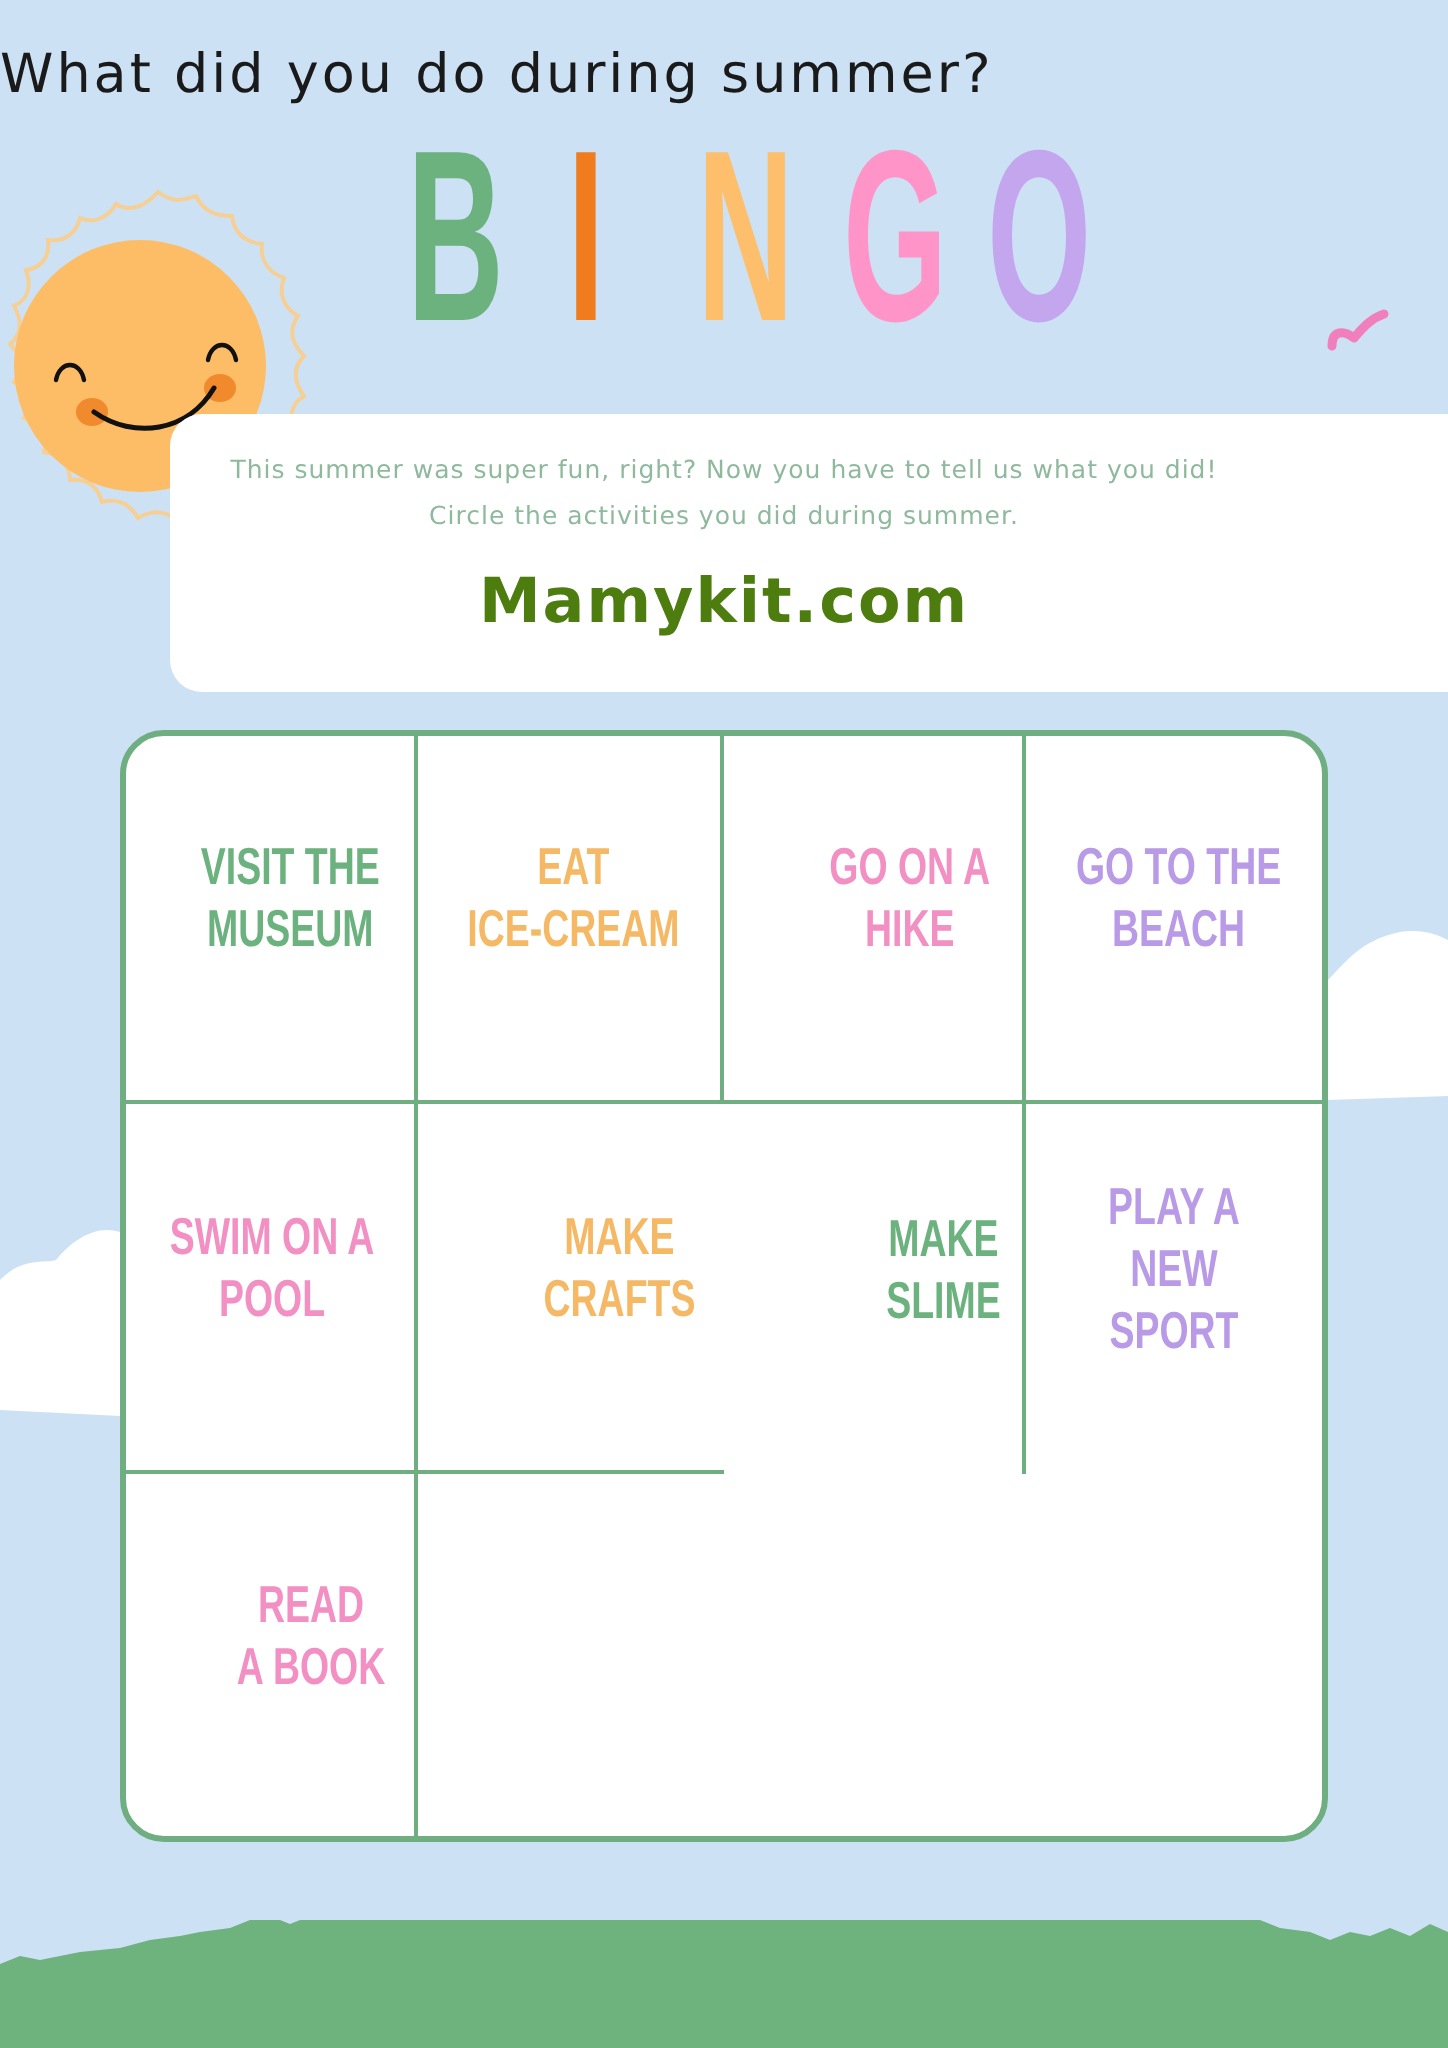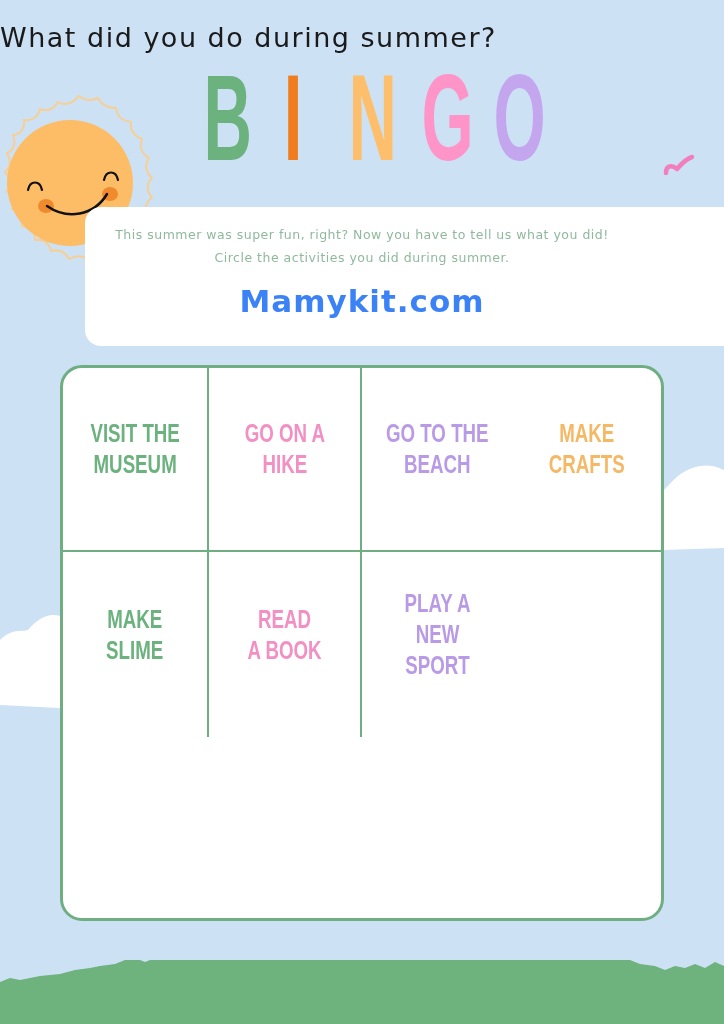--- a/index.html
+++ b/index.html
@@ -29,32 +29,32 @@
     position: absolute; left: 85px; top: 207px; width: 653px; height: 139px;
     background: #ffffff; border-radius: 16px;
   }
   .intro-text {
     position: absolute; left: 20px; top: 16px; width: 514px; text-align: center;
     font-size: 12.5px; line-height: 23px; color: #8fb99d; letter-spacing: 0.5px;
   }
   .brand {
     position: absolute; left: 0; top: 76px; width: 554px; text-align: center;
     font-family: "DejaVu Sans", sans-serif; font-weight: bold; font-size: 31px;
-    color: #3b82f6; letter-spacing: 1px;
+    color: #4d7c0f; letter-spacing: 1px;
   }
   .grid {
     position: absolute; left: 60px; top: 365px; width: 604px; height: 556px;
     background: #ffffff; border: 3px solid #6fae81; border-radius: 22px;
     box-sizing: border-box; overflow: hidden;
     display: grid; grid-template-columns: 146px 153px 151px 148px;
     grid-template-rows: 184px 185px 181px;
   }
   .cell {
     border-right: 2px solid #6fae81; border-bottom: 2px solid #6fae81;
-    display: flex; align-items: center; justify-content: center;
+    display: flex; align-items: center; justify-content: flex-end;
     text-align: center; box-sizing: border-box; padding-bottom: 20px;
   }
   .cell.lastcol { border-right: none; }
   .cell.lastrow { border-bottom: none; }
   .cell span {
     font-family: "Liberation Sans", sans-serif; font-weight: bold;
     font-size: 26px; line-height: 31px; display: inline-block;
     transform: scaleX(0.72); white-space: pre-line; letter-spacing: 0px;
   }
   .grass { position: absolute; left: 0; top: 960px; width: 724px; height: 64px; }
@@ -101,42 +101,50 @@
   <div class="intro-text">This summer was super fun, right? Now you have to tell us what you did! Circle the activities you did during summer.</div>
   <div class="brand">Mamykit.com</div>
 </div>
 
 <div class="grid">
   <div class="cell">
       <span style="color:#6cb27f">VISIT THE
 MUSEUM</span>
     </div>
   <div class="cell">
+      <span style="color:#f5b865">EAT
+ICE-CREAM</span>
+    </div>
+  <div class="cell">
       <span style="color:#f28fc3">GO ON A
 HIKE</span>
     </div>
   <div class="cell lastcol">
       <span style="color:#b99ae6">GO TO THE
 BEACH</span>
     </div>
 
+  <div class="cell">
+      <span style="color:#f28fc3">SWIM ON A
+POOL</span>
+    </div>
   <div class="cell lastcol">
       <span style="color:#f5b865">MAKE
 CRAFTS</span>
     </div>
 
   <div class="cell lastrow">
       <span style="color:#6cb27f">MAKE
 SLIME</span>
     </div>
+  <div class="cell lastrow lastcol">
+      <span style="color:#b99ae6">PLAY A NEW
+SPORT</span>
+    </div>
   <div class="cell lastrow">
       <span style="color:#f28fc3">READ
 A BOOK</span>
-    </div>
-  <div class="cell lastrow lastcol">
-      <span style="color:#b99ae6">PLAY A NEW
-SPORT</span>
     </div>
 </div>
 
 <svg class="grass" viewBox="0 0 724 64" preserveAspectRatio="none">
   <path d="M0 22 L10 18 L20 20 L40 16 L60 14 L75 10 L90 8 L100 6 L115 4 L125 0 L135 -2 L145 2 L150 0 L165 -4 L175 -6 L190 -4 L200 -6 L210 -2 L225 -4 L235 -8 L250 -8 L265 -10 L275 -8 L290 -8 L300 -10 L310 -8 L325 -8 L340 -10 L355 -6 L370 -8 L380 -10 L400 -12 L410 -8 L430 -10 L445 -10 L460 -8 L475 -6 L490 -4 L500 -2 L510 -4 L520 -2 L535 -6 L550 -4 L565 -2 L580 -4 L600 -2 L615 -2 L630 0 L640 4 L655 6 L665 10 L675 6 L685 8 L695 4 L705 8 L715 2 L724 6 L724 64 L0 64 Z" fill="#6eb27d"></path>
 </svg>
 
 </body></html>

